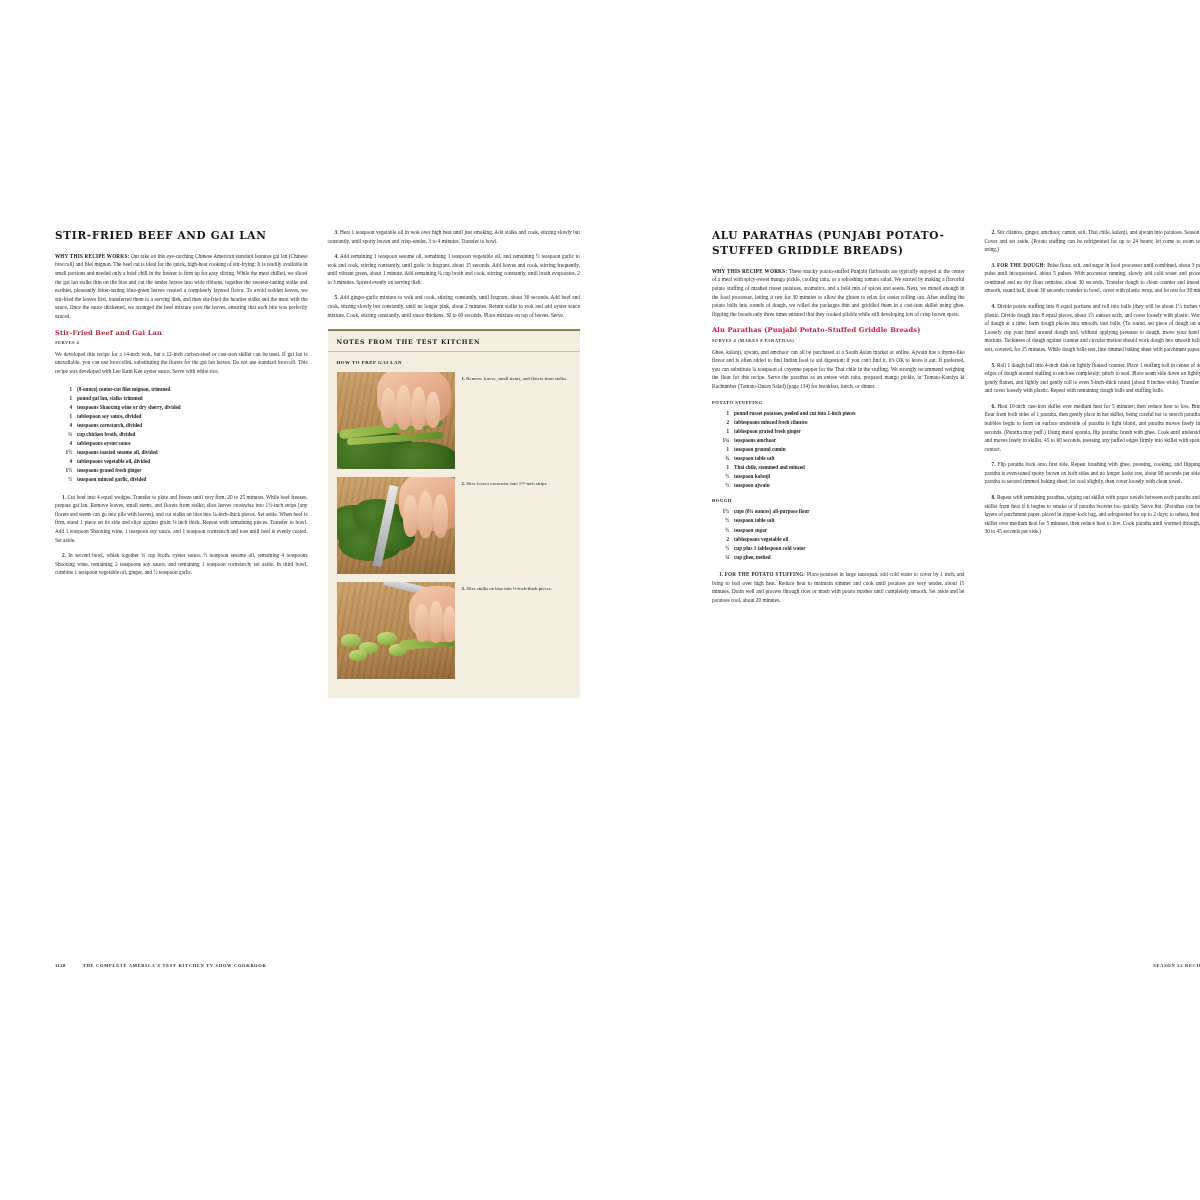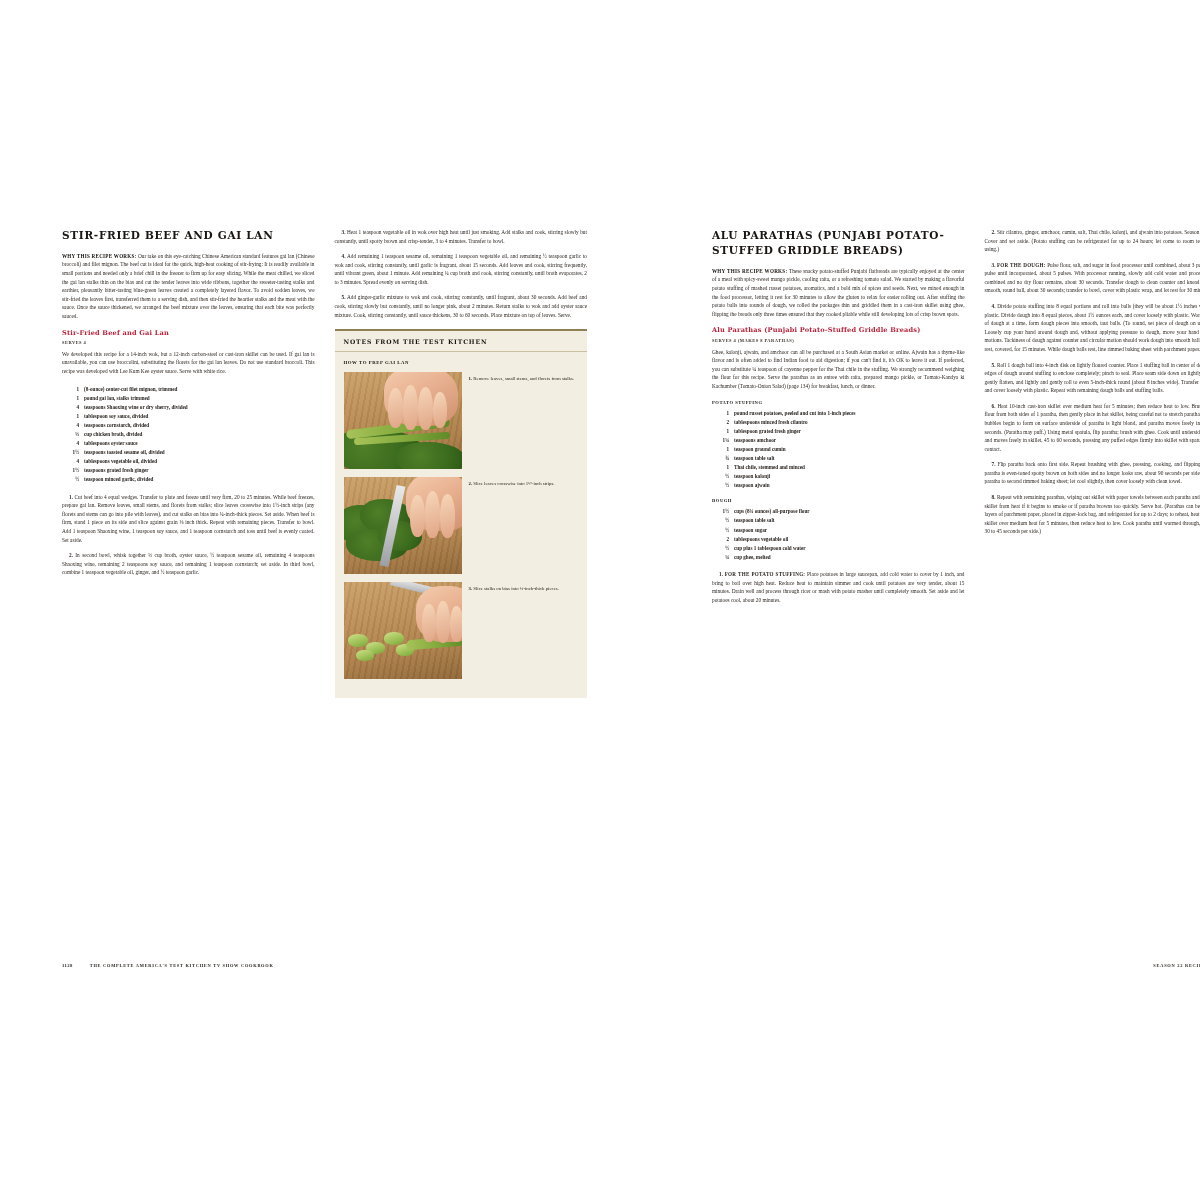--- a/index.html
+++ b/index.html
@@ -14,21 +14,21 @@
     left:0; top:0;
     width:1200px; height:1200px;
   }
   .page{
     position:absolute;
     top:228px;
     width:525px;
     height:740px;
     background:#ffffff;
   }
-  .page.left{ left:62px; }
+  .page.left{ left:55px; }
   .page.right{ left:712px; }
 
   .cols{
     display:flex;
     gap:20px;
     height:690px;
   }
   .col{
     width:calc(50% - 10px);
     position:relative;

